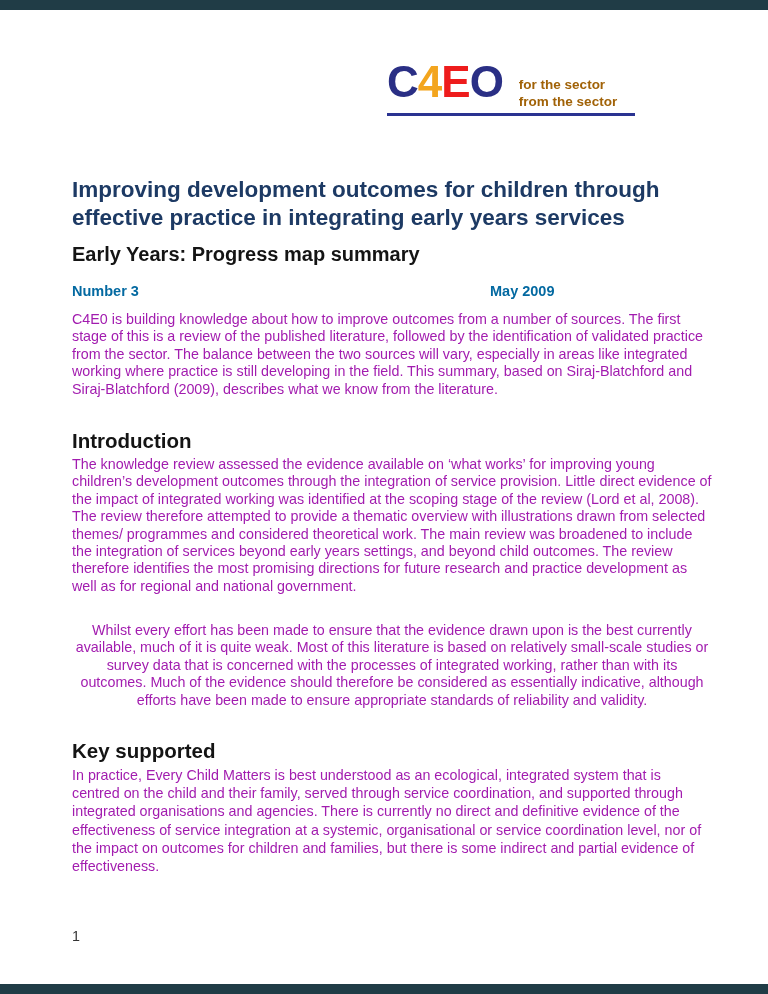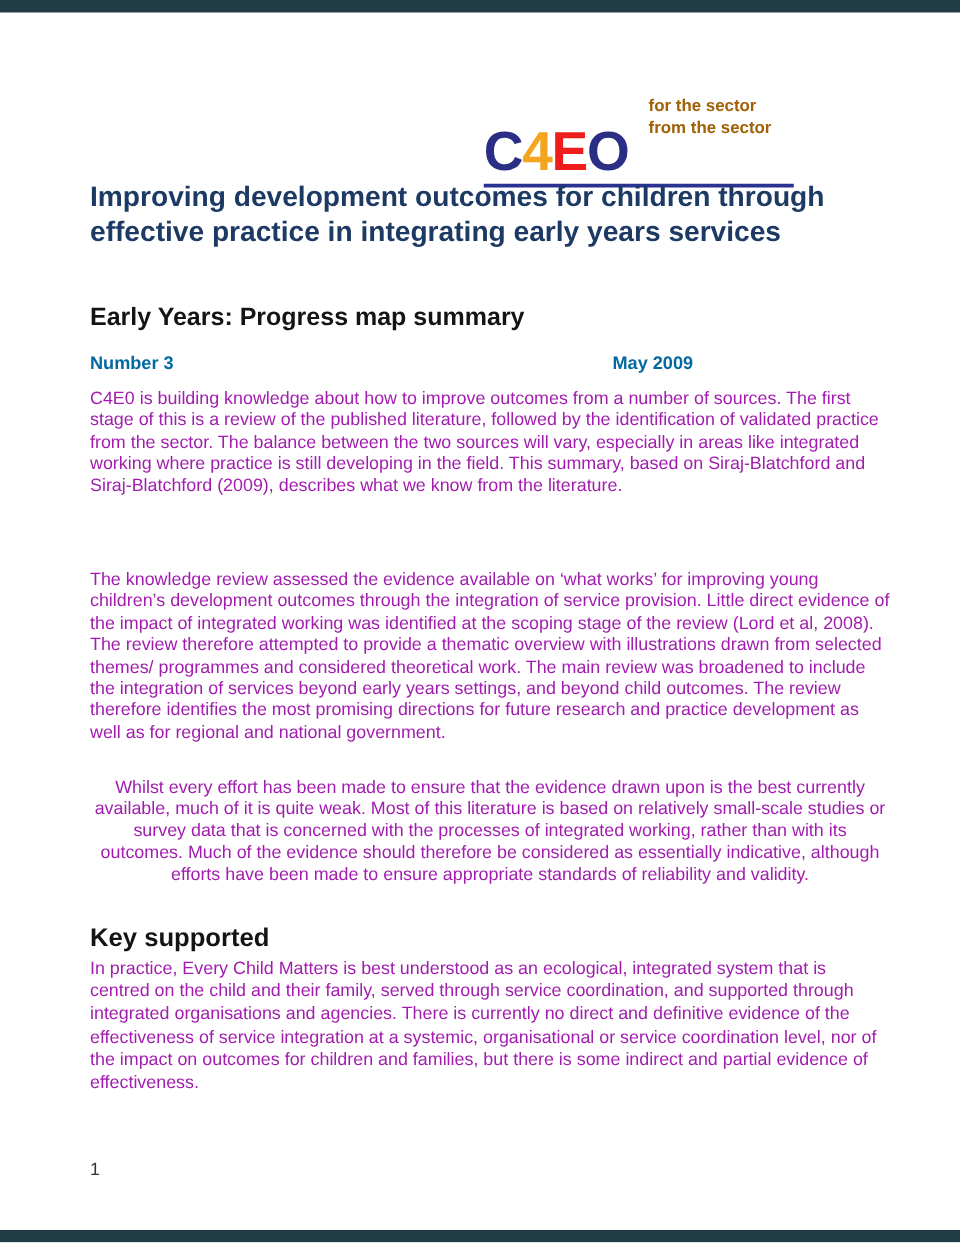--- a/index.html
+++ b/index.html
@@ -11,21 +11,21 @@
     font-family:"Liberation Sans","DejaVu Sans",sans-serif;
   }
   .edge-bar{position:absolute;left:0;width:768px;height:10px;}
   .edge-bar.top{top:0;}
   .edge-bar.bottom{top:984px;}
 
   
   .logo{position:absolute;left:387px;top:60px;width:248px;
         display:flex;align-items:flex-start;gap:16px;
         padding-bottom:3px;border-bottom:3px solid #2a3391;}
-  .logo-word{font-size:44px;line-height:44px;font-weight:700;letter-spacing:-1px;white-space:nowrap;margin-top:40px;}
+  .logo-word{font-size:44px;line-height:44px;font-weight:700;letter-spacing:-1px;white-space:nowrap;}
   .logo-tagline{margin-top:17px;font-size:13.5px;line-height:16.5px;font-weight:700;white-space:nowrap;}
 
   
   .abs{position:absolute;left:72px;}
   .doc-title{top:144px;width:588px;font-size:22.5px;line-height:28px;font-weight:700;color:#1d3a64;}
   .doc-subtitle{top:242px;width:600px;font-size:20px;line-height:25px;font-weight:700;color:#141414;}
   .meta-row{top:282px;width:640px;height:18px;font-size:14.5px;line-height:18px;font-weight:700;color:#0369a1;}
   .meta-date{position:absolute;left:418px;top:0;}
   .para{width:640px;font-size:14.3px;line-height:17.4px;color:#a21caf;}
   .lead-para{top:311px;}
@@ -47,31 +47,32 @@
   <div class="logo" style="border-bottom-color: rgb(42, 51, 145);">
     <div class="logo-word">
       <span style="color: rgb(42, 47, 133);">C</span><span style="color: rgb(243, 165, 30);">4</span><span style="color: rgb(238, 28, 28);">E</span><span style="color: rgb(42, 47, 133);">O</span>
     </div>
     <div class="logo-tagline" style="color: #a16207;">
       <div>for the sector</div>
       <div>from the sector</div>
     </div>
   </div>
 
-  <div class="abs doc-title" style="color: rgb(29, 58, 100);">Improving development outcomes for children through effective practice in integrating early years services</div>
+  <div class="abs doc-title" style="color: rgb(29, 58, 100); margin-top: 32px;">Improving development outcomes for children through effective practice in integrating early years services</div>
 
   <div class="abs doc-subtitle">Early Years: Progress map summary</div>
 
   <div class="abs meta-row">
     <span>Number 3</span>
     <span class="meta-date">May 2009</span>
   </div>
 
   <div class="abs para lead-para">C4E0 is building knowledge about how to improve outcomes from a number of sources. The first stage of this is a review of the published literature, followed by the identification of validated practice from the sector. The balance between the two sources will vary, especially in areas like integrated working where practice is still developing in the field. This summary, based on Siraj-Blatchford and Siraj-Blatchford (2009), describes what we know from the literature.</div>
 
+  <div class="abs section-heading h-intro">Introduction</div>
 
   <div class="abs para p-intro-1">The knowledge review assessed the evidence available on ‘what works’ for improving young children’s development outcomes through the integration of service provision. Little direct evidence of the impact of integrated working was identified at the scoping stage of the review (Lord et al, 2008). The review therefore attempted to provide a thematic overview with illustrations drawn from selected themes/ programmes and considered theoretical work. The main review was broadened to include the integration of services beyond early years settings, and beyond child outcomes. The review therefore identifies the most promising directions for future research and practice development as well as for regional and national government.</div>
 
   <div class="abs para p-intro-2">Whilst every effort has been made to ensure that the evidence drawn upon is the best currently available, much of it is quite weak. Most of this literature is based on relatively small-scale studies or survey data that is concerned with the processes of integrated working, rather than with its outcomes. Much of the evidence should therefore be considered as essentially indicative, although efforts have been made to ensure appropriate standards of reliability and validity.</div>
 
   <div class="abs section-heading h-key">Key supported</div>
 
   <div class="abs para p-key-1">In practice, Every Child Matters is best understood as an ecological, integrated system that is centred on the child and their family, served through service coordination, and supported through integrated organisations and agencies. There is currently no direct and definitive evidence of the effectiveness of service integration at a systemic, organisational or service coordination level, nor of the impact on outcomes for children and families, but there is some indirect and partial evidence of effectiveness.</div>
 
   <div class="abs page-number">1</div>

